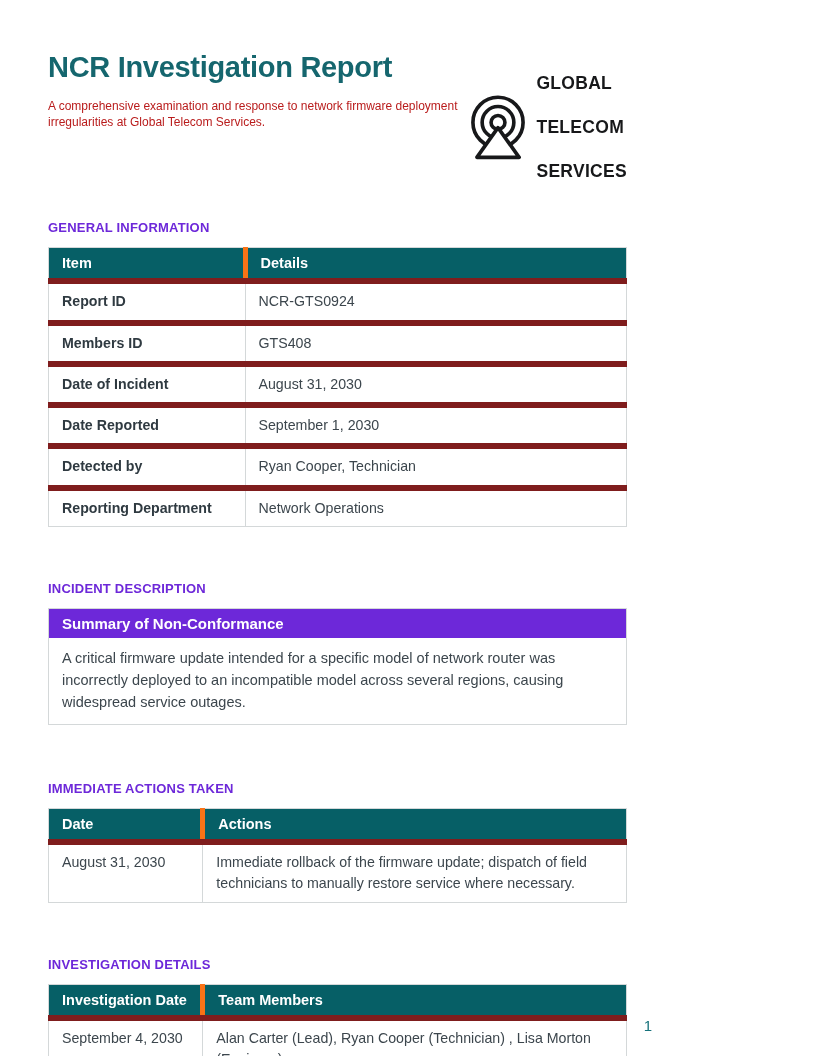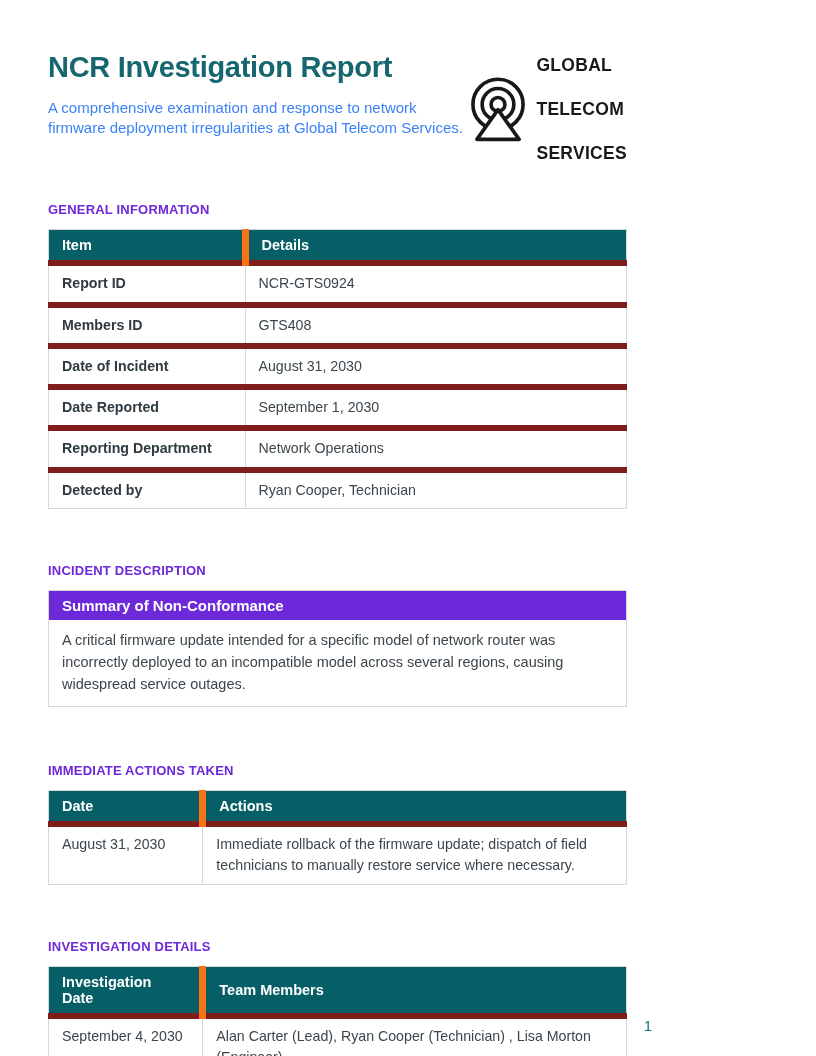--- a/index.html
+++ b/index.html
@@ -22,26 +22,26 @@
   .page-title {
     margin: 0;
     font-size: 29px;
     font-weight: 700;
     color: #15666e;
     letter-spacing: -0.3px;
     line-height: 1.1;
   }
   .page-subtitle {
     margin: 14px 0 0 0;
-    font-size: 15px;
+    font-size: 12px;
     line-height: 1.37;
-    color: #3b82f6;
+    color: #b91c1c;
     max-width: 440px;
   }
-  .logo { display: flex; align-items: center; gap: 5px; margin-top: 2px; }
+  .logo { display: flex; align-items: center; gap: 5px; margin-top: 20px; }
   .logo-icon-svg { width: 66px; height: 66px; display: block; }
   .logo-text {
     font-weight: 700;
     font-size: 17.5px;
     line-height: 1.26;
     letter-spacing: 0.3px;
     color: #17181a;
     white-space: pre-line;
   }
 
@@ -66,21 +66,21 @@
     border: 1px solid #d4d8d9;
     table-layout: fixed;
   }
   table.report-table thead th {
     background: #065f66;
     color: #ffffff;
     text-align: left;
     font-size: 14.5px;
     font-weight: 700;
     padding: 7px 13px;
-    border-right: 7px solid #f97316;
+    border-right: 5px solid #f97316;
   }
   table.report-table thead th:last-child { border-right: none; }
   table.report-table td {
     padding: 7px 13px;
     font-size: 14.2px;
     color: #3c464d;
     line-height: 1.5;
     border-top: 6px solid #7f1d1d;
     border-right: 1px solid #d4d8d9;
     vertical-align: top;
@@ -164,26 +164,26 @@
         </tr>
         <tr>
           <td class="cell-label">Date of Incident</td>
           <td>August 31, 2030</td>
         </tr>
         <tr>
           <td class="cell-label">Date Reported</td>
           <td>September 1, 2030</td>
         </tr>
         <tr>
+          <td class="cell-label">Detected by</td>
+          <td>Ryan Cooper, Technician</td>
+        </tr>
+        <tr>
           <td class="cell-label">Reporting Department</td>
           <td>Network Operations</td>
-        </tr>
-        <tr>
-          <td class="cell-label">Detected by</td>
-          <td>Ryan Cooper, Technician</td>
         </tr>
       </tbody>
     </table>
   </section>
 
   <section class="sec-incident">
     <h2 class="section-heading">INCIDENT DESCRIPTION</h2>
     <div class="callout">
       <div class="callout-head">Summary of Non-Conformance</div>
       <div class="callout-body">A critical firmware update intended for a specific model of network router was incorrectly deployed to an incompatible model across several regions, causing widespread service outages.</div>

